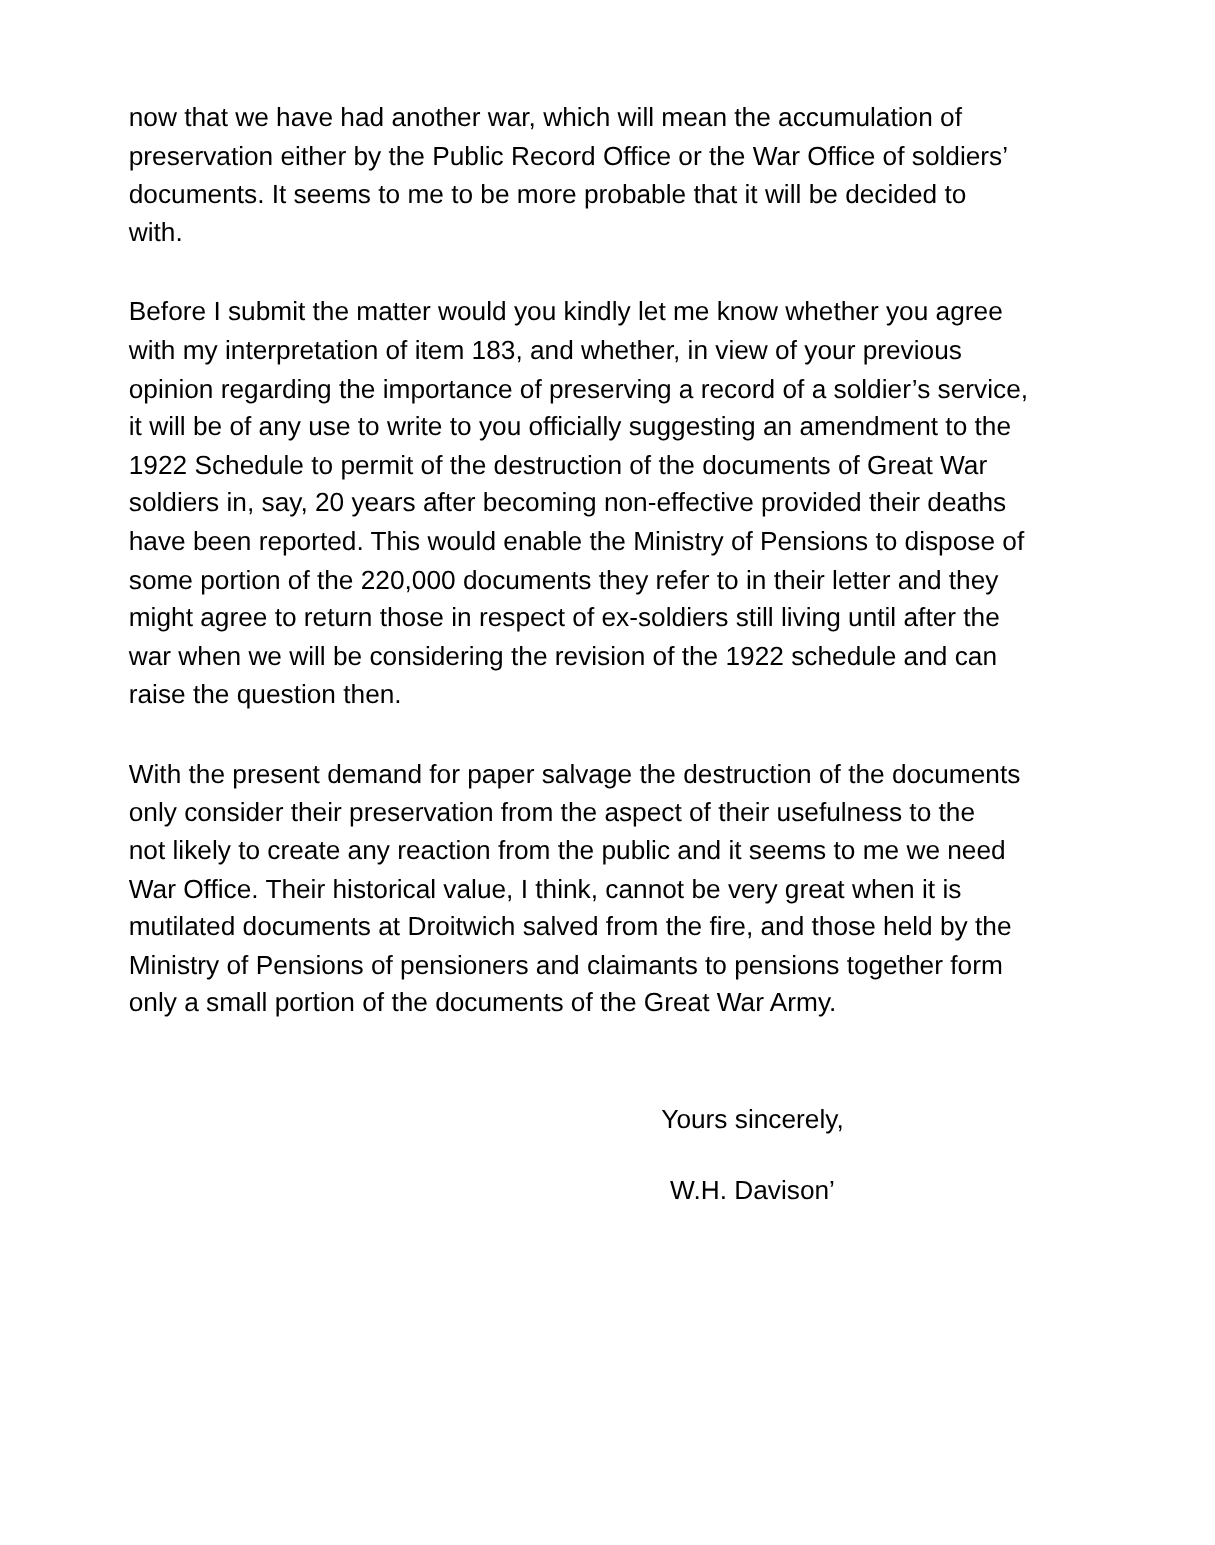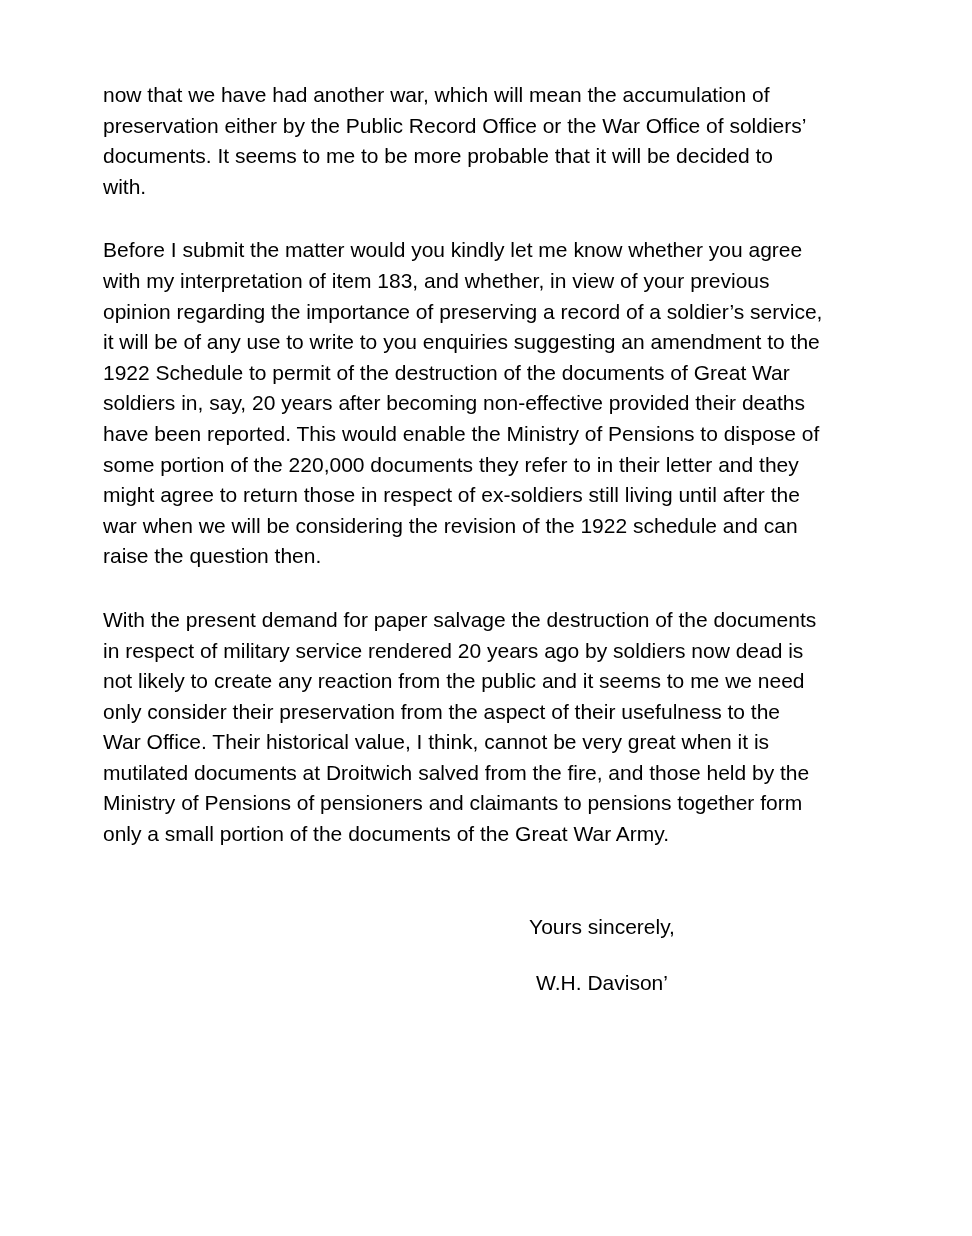--- a/index.html
+++ b/index.html
@@ -48,34 +48,33 @@
       <p>
         <span class="line">now that we have had another war, which will mean the accumulation of</span>
         <span class="line">preservation either by the Public Record Office or the War Office of soldiers’</span>
         <span class="line">documents. It seems to me to be more probable that it will be decided to</span>
         <span class="line">with.</span>
       </p>
       <p>
         <span class="line">Before I submit the matter would you kindly let me know whether you agree</span>
         <span class="line">with my interpretation of item 183, and whether, in view of your previous</span>
         <span class="line">opinion regarding the importance of preserving a record of a soldier’s service,</span>
-        <span class="line">it will be of any use to write to you enquiries suggesting an amendment to the</span>
+        <span class="line">it will be of any use to write to you officially suggesting an amendment to the</span>
         <span class="line">1922 Schedule to permit of the destruction of the documents of Great War</span>
         <span class="line">soldiers in, say, 20 years after becoming non-effective provided their deaths</span>
         <span class="line">have been reported. This would enable the Ministry of Pensions to dispose of</span>
         <span class="line">some portion of the 220,000 documents they refer to in their letter and they</span>
         <span class="line">might agree to return those in respect of ex-soldiers still living until after the</span>
         <span class="line">war when we will be considering the revision of the 1922 schedule and can</span>
         <span class="line">raise the question then.</span>
       </p>
       <p>
         <span class="line">With the present demand for paper salvage the destruction of the documents</span>
-        <span class="line">in respect of military service rendered 20 years ago by soldiers now dead is</span>
+        <span class="line">only consider their preservation from the aspect of their usefulness to the</span>
         <span class="line">not likely to create any reaction from the public and it seems to me we need</span>
-        <span class="line">only consider their preservation from the aspect of their usefulness to the</span>
         <span class="line">War Office. Their historical value, I think, cannot be very great when it is</span>
         <span class="line">mutilated documents at Droitwich salved from the fire, and those held by the</span>
         <span class="line">Ministry of Pensions of pensioners and claimants to pensions together form</span>
         <span class="line">only a small portion of the documents of the Great War Army.</span>
       </p>
     </div>
   <div class="closing">
     <p class="salutation">Yours sincerely,</p>
     <p class="signature">W.H. Davison’</p>
   </div>

